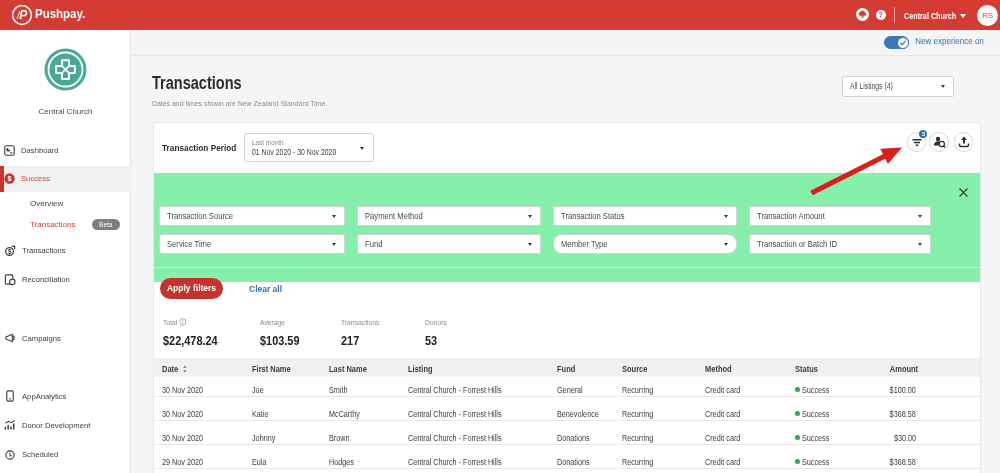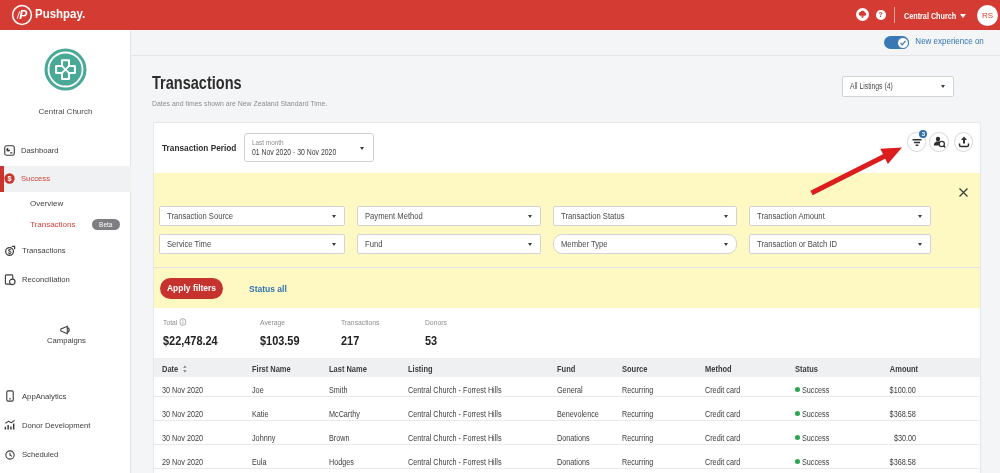--- a/index.html
+++ b/index.html
@@ -44,21 +44,21 @@
 #card { position:absolute; left:21px; top:92px; width:828px; height:351px; background:#fff; border:1px solid #e6e7e9; border-bottom:none; border-radius:3px 3px 0 0; }
 #periodlbl { position:absolute; left:8.4px; top:18.5px; font-size:9.5px; font-weight:bold; color:#2d2d2d; white-space:nowrap; transform:scaleX(0.87); transform-origin:0 0; }
 #perioddd { position:absolute; left:89.5px; top:10px; width:130px; height:29px; background:#fff; border:1px solid #cfd0d3; border-radius:3px; }
 #perioddd .l1 { position:absolute; left:7px; top:3.5px; font-size:7.5px; color:#8d8d8d; white-space:nowrap; transform:scaleX(0.85); transform-origin:0 0; }
 #perioddd .l2 { position:absolute; left:7px; top:13px; font-size:8.5px; color:#3c3c3c; white-space:nowrap; transform:scaleX(0.81); transform-origin:0 0; }
 #perioddd .car { position:absolute; right:9px; top:13px; width:0; height:0; border-left:2.8px solid transparent; border-right:2.8px solid transparent; border-top:3.4px solid #3c3c3c; }
 .iconbtn { position:absolute; top:9.2px; width:19.5px; height:19.5px; background:#fff; border:1px solid #d6d7d9; border-radius:50%; }
 #badge { position:absolute; left:765.3px; top:7px; width:8.2px; height:8.2px; background:#2e6fb0; border-radius:50%; color:#fff; font-size:6px; font-weight:bold; text-align:center; line-height:8.2px; z-index:3; }
 
 
-#fpanel { position:absolute; left:0; top:50px; width:826px; height:135px; background:#fef9c3;text-decoration:underline; }
+#fpanel { position:absolute; left:0; top:50px; width:826px; height:109px; background:#86efac;text-decoration:underline; }
 .fsel { height:20px; }
 #fs1 { left:4.9px;  top:33px; width:185.7px; }
 #fs2 { left:202.7px; top:33px; width:184px; }
 #fs3 { left:398.7px; top:33px; width:184px; }
 #fs4 { left:594.8px; top:33px; width:182px; }
 #fs5 { left:4.9px;  top:61px; width:185.7px; }
 #fs6 { left:202.7px; top:61px; width:184px; }
 #fs7 { left:398.7px; top:61px; width:184px;border-radius:9px; }
 #fs8 { left:594.8px; top:61px; width:182px; }
 #fdiv { position:absolute; left:0; top:94px; width:826px; height:1px; background:#e2e3e6; }
@@ -143,21 +143,21 @@
       </svg>
     <div class="tx">Transactions</div>
   </div>
   <div class="mi" style="top:235.4px;">
     <svg width="12" height="12" viewBox="0 0 13 13">
         <rect x="1.5" y="1" width="8" height="10" rx="1" fill="none" stroke="#3c3c3c" stroke-width="1.2"></rect>
         <circle cx="9" cy="8.5" r="3" fill="#fff" stroke="#3c3c3c" stroke-width="1.2"></circle>
       </svg>
     <div class="tx">Reconciliation</div>
   </div>
-  <div class="mi" style="top:293.9px;flex-direction:column;">
+  <div class="mi" style="top:293.9px;">
     <svg width="12" height="12" viewBox="0 0 13 13">
         <path d="M2 5.5 L9 2.5 L9 10.5 L2 7.5 Z" fill="none" stroke="#3c3c3c" stroke-width="1.2"></path>
         <path d="M10 4 A4 4 0 0 1 10 9" fill="none" stroke="#3c3c3c" stroke-width="1.2"></path>
       </svg>
     <div class="tx">Campaigns</div>
   </div>
   <div class="mi" style="top:351.5px;">
     <svg width="12" height="12" viewBox="0 0 13 13">
         <rect x="3" y="1" width="7" height="11" rx="1.4" fill="none" stroke="#3c3c3c" stroke-width="1.2"></rect>
         <circle cx="6.5" cy="9.6" r="0.9" fill="#3c3c3c"></circle>
@@ -256,21 +256,21 @@
       <div class="selectbox fsel" id="fs7">
           <span class="lbl">Member Type</span>
           <span class="car"></span>
         </div>
       <div class="selectbox fsel" id="fs8">
           <span class="lbl">Transaction or Batch ID</span>
           <span class="car"></span>
         </div>
       <div id="fdiv"></div>
       <div id="applybtn">Apply filters</div>
-      <div id="clearall">Status all</div>
+      <div id="clearall">Clear all</div>
     </div>
 
     <div id="totals">
       <div class="tlabel" style="left:9px;">Total <svg width="8" height="8" viewBox="0 0 9 9" style="vertical-align:-1px;">
             <circle cx="4.5" cy="4.5" r="3.8" fill="none" stroke="#8d8d8d" stroke-width="0.9"></circle>
             <line x1="4.5" y1="4" x2="4.5" y2="6.6" stroke="#8d8d8d" stroke-width="0.9"></line>
             <circle cx="4.5" cy="2.6" r="0.6" fill="#8d8d8d"></circle>
           </svg></div>
       <div class="tvalue" style="left:9px;">$22,478.24</div>
       <div class="tlabel" style="left:105.5px;">Average</div>

